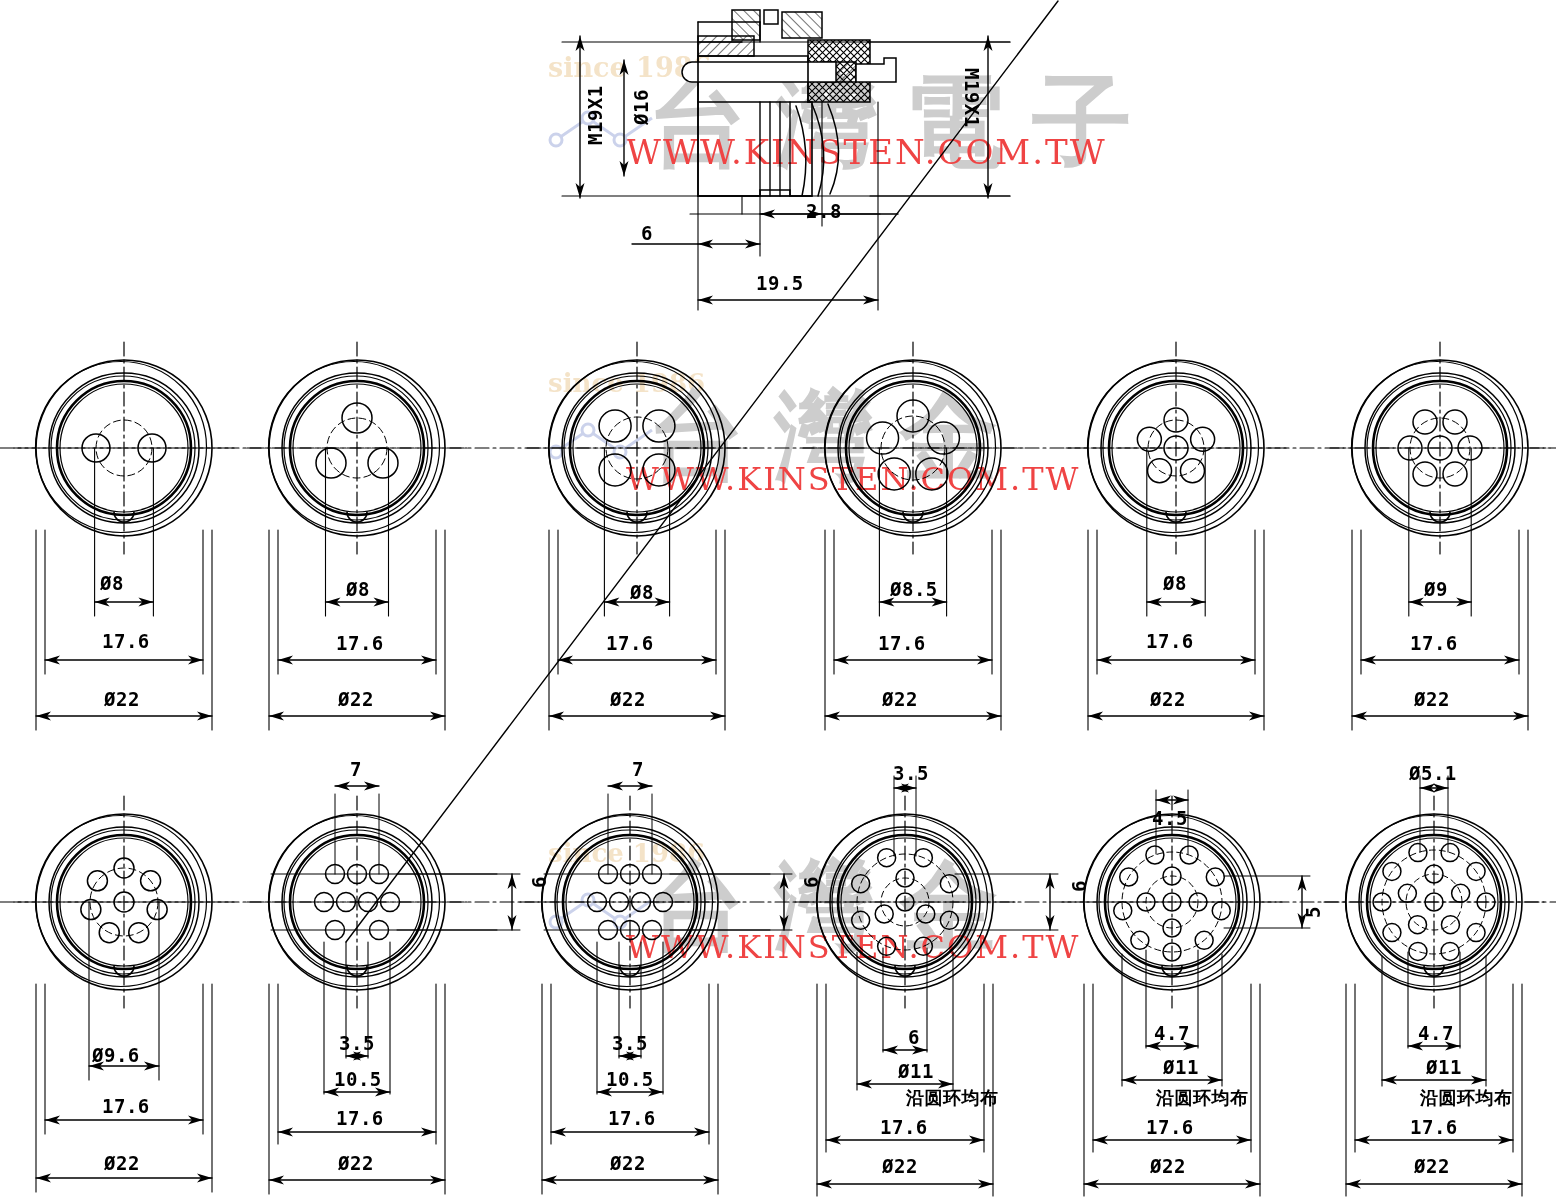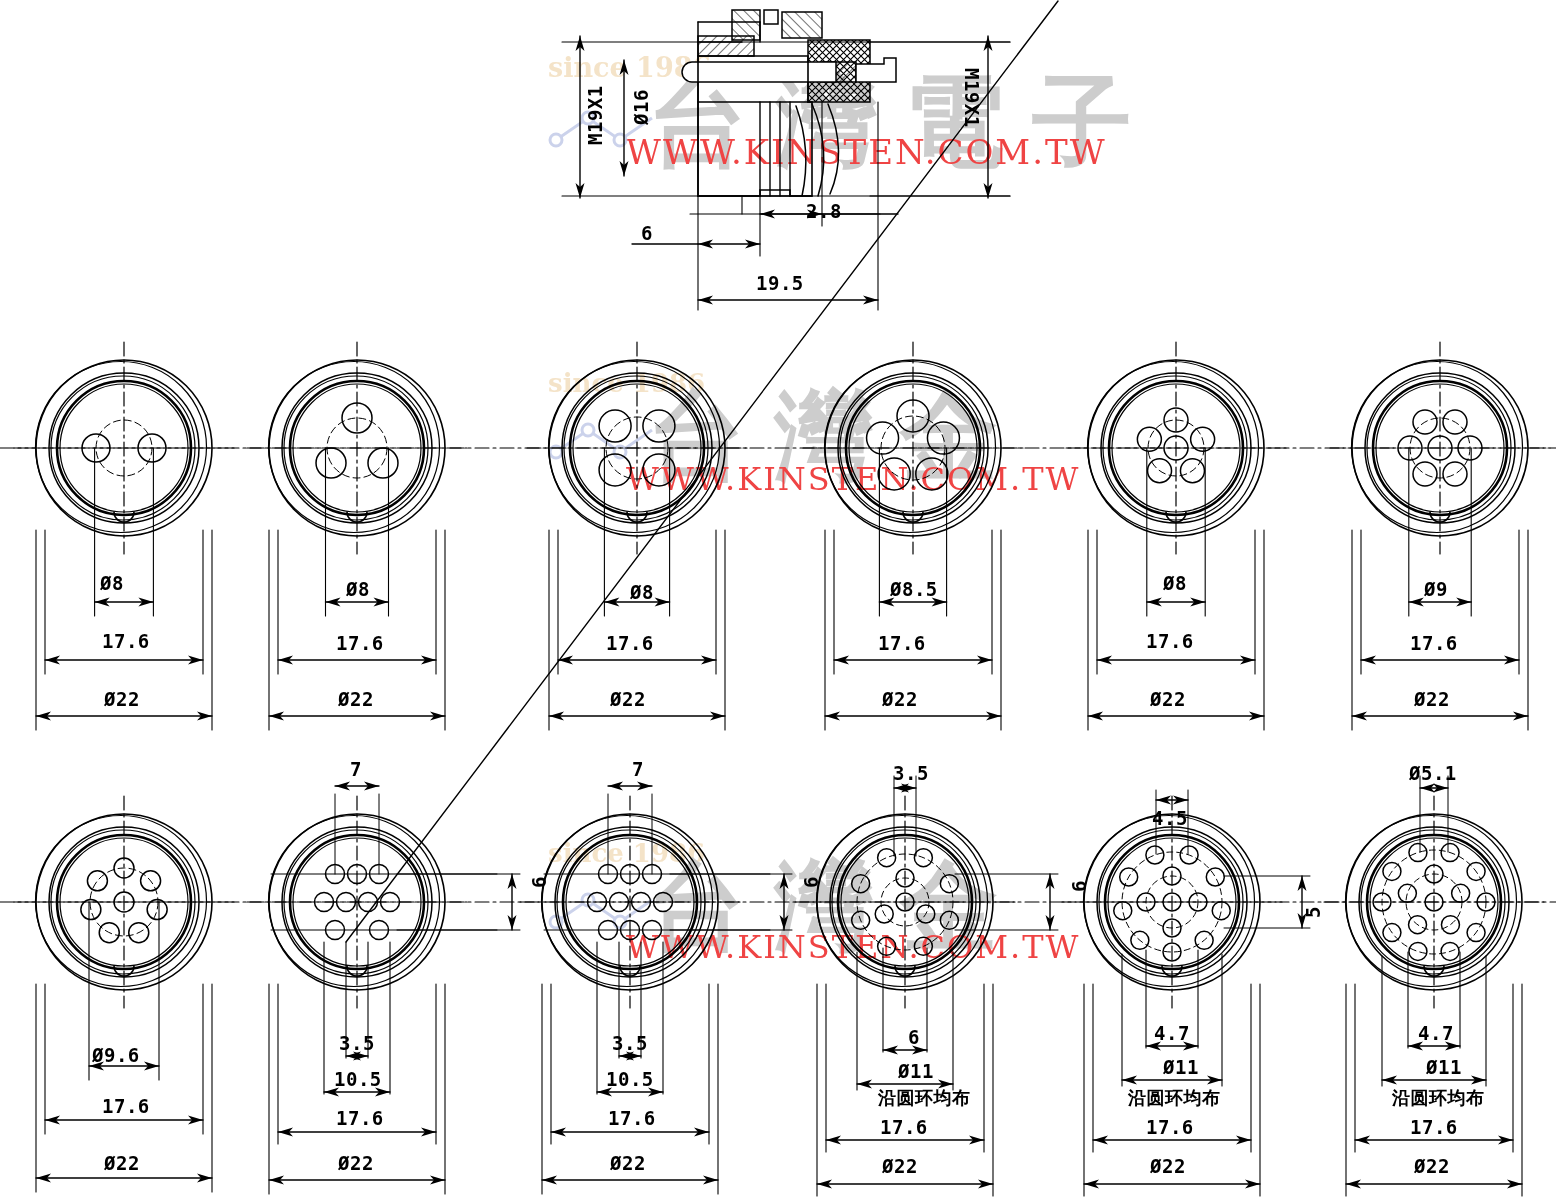--- a/index.html
+++ b/index.html
@@ -23,21 +23,21 @@
     font-family:"DejaVu Serif","Liberation Serif",serif;
     color:#f4e3c8;font-weight:bold;white-space:nowrap;
   }
   .dim{
     position:absolute;
     font-family:"DejaVu Sans Mono","Liberation Mono",monospace;
     font-size:19px;font-weight:bold;color:#000;white-space:nowrap;
     letter-spacing:0.5px;
   }
   .dim.vert{transform-origin:0 0;}
-  .dim.cjk{font-family:"DejaVu Sans","Liberation Sans",sans-serif;font-size:18px;}
+  .dim.cjk{font-family:"DejaVu Sans","Liberation Sans",sans-serif;font-size:18px;margin-left:28px;}
 </style>
 </head>
 <body>
 
 <div id="sheet">
 
   <div class="wm wm-since" style="left:548px;top:52px;font-size:27px;">since 1986</div>
   <div class="wm wm-cjk" style="left:648px;top:56px;font-size:100px;letter-spacing:28px;">台灣電子</div>
   <div class="wm wm-url" style="left:626px;top:132px;font-size:34px;">WWW.KINSTEN.COM.TW</div>
 

